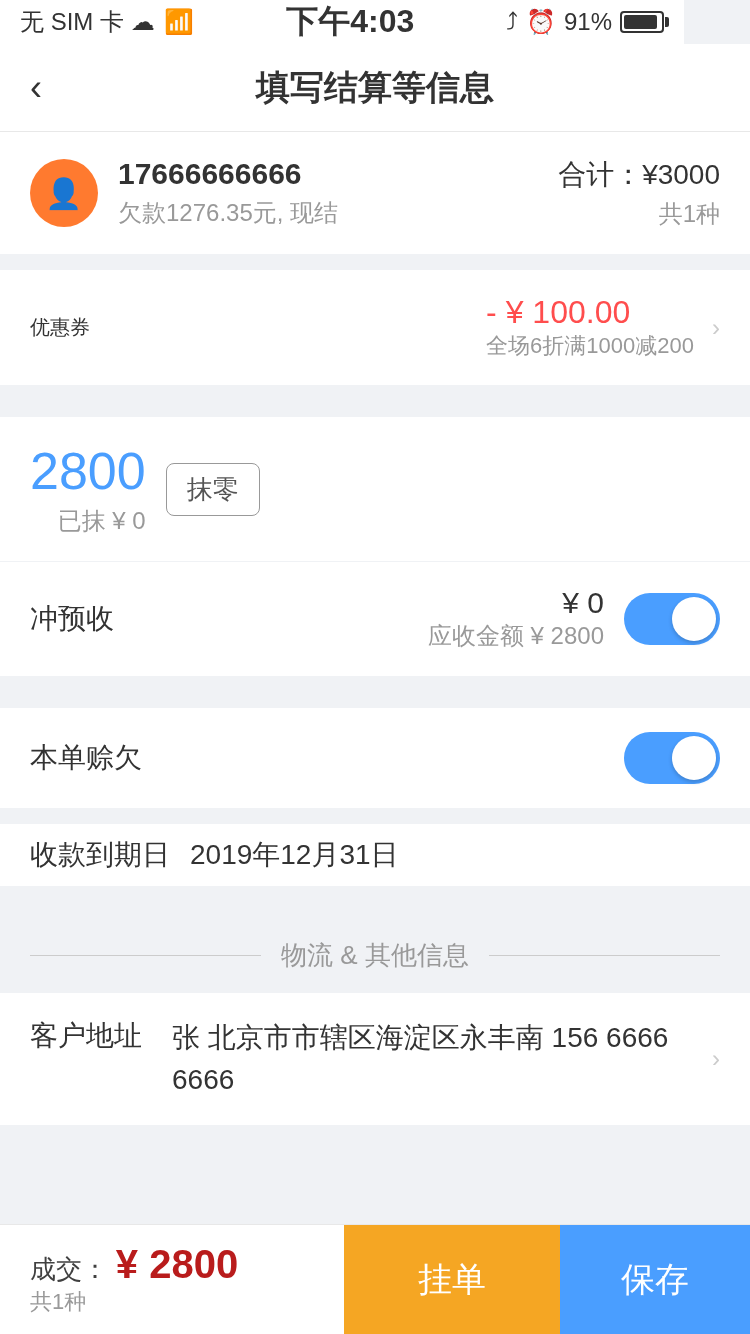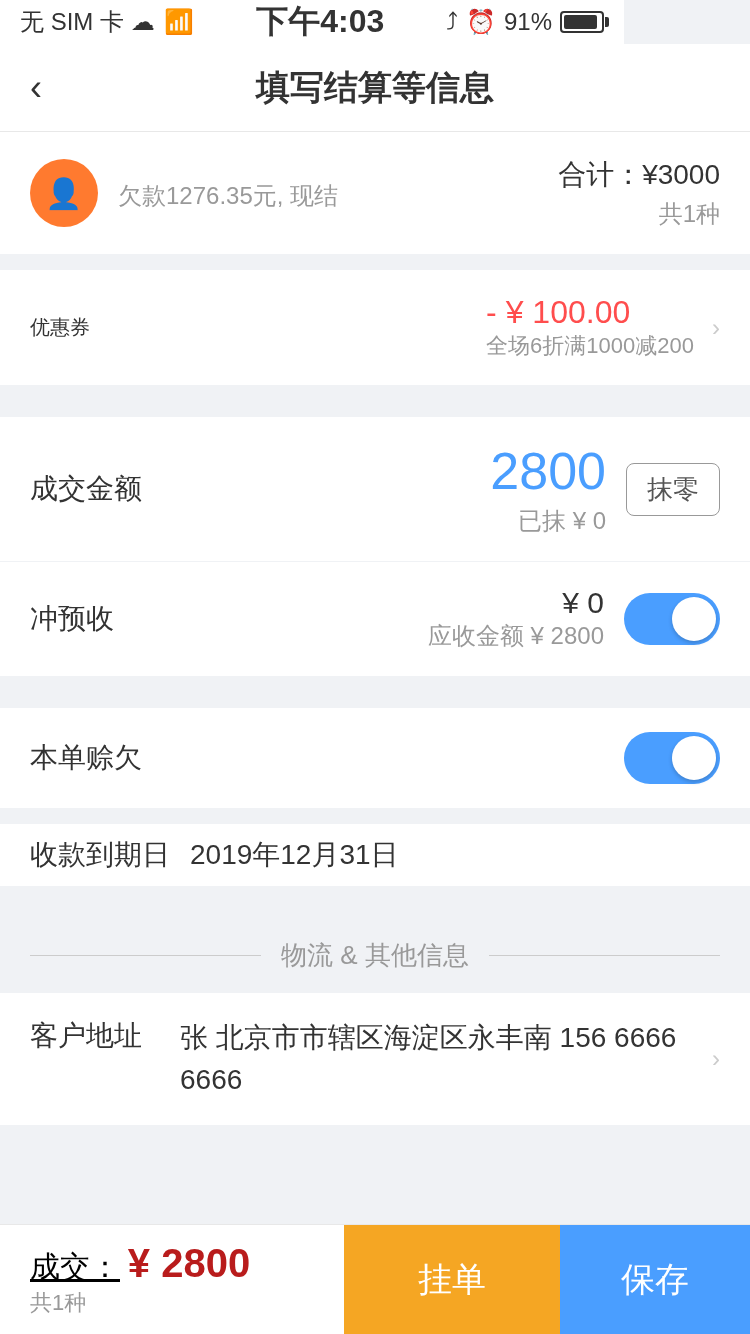--- a/index.html
+++ b/index.html
@@ -9,21 +9,21 @@
       min-height: 1334px;
       font-family: -apple-system, "PingFang SC", "Helvetica Neue", Arial, sans-serif;
       background: #f0f2f5;
       font-size: 28px;
       color: #333;
       position: relative;
     }
 
     
     .status-bar {
-      width: 624px;
+      width: 684px;
       height: 44px;
       background: #fff;
       display: flex;
       justify-content: space-between;
       padding: 0 20px;
       font-size: 24px;
       font-weight: 500;
     }
     .status-left { display: flex; align-items: center; gap: 10px; }
     .status-center { font-size: 32px; font-weight: 600; }
@@ -192,21 +192,20 @@
     .divider-text { font-size: 26px; color: #999; }
 
     
     .address-row {
       background: #fff;
       padding: 24px 30px;
       display: flex;
       align-items: flex-start;
       justify-content: space-between;
       margin-top: 0;
-      gap: 8px;
     }
     .address-label { font-size: 28px; color: #333; flex-shrink: 0; margin-right: 30px; }
     .address-value { font-size: 28px; color: #333; flex: 1; line-height: 1.5; }
     .address-chevron { font-size: 24px; color: #ccc; margin-left: 10px; align-self: center; }
 
     
     .gray-area { background: #f0f2f5; height: 200px; }
 
     
     .bottom-bar {
@@ -217,21 +216,21 @@
       height: 110px;
       background: #fff;
       display: flex;
       align-items: center;
       border-top: 1px solid #e8e8e8;
     }
     .bottom-summary {
       flex: 1;
       padding: 0 30px;
     }
-    .bottom-summary .summary-top { font-size: 30px; color: #000000; text-decoration: underline; }
+    .bottom-summary .summary-top { font-size: 26px; color: #404040; }
     .bottom-summary .summary-amount { font-size: 44px; font-weight: 600; color: #333; }
     .bottom-summary .summary-count { font-size: 22px; color: #999; }
     .btn-hold {
       width: 216px; height: 110px;
       background: #f5a623;
       display: flex; align-items: center; justify-content: center;
       font-size: 34px; color: #fff; font-weight: 500; cursor: pointer;
     }
     .btn-save {
       width: 190px; height: 110px;
@@ -265,20 +264,21 @@
 </div>
 
 <div class="content">
 
   <div class="customer-card">
     <div class="customer-left">
       <div class="avatar">
         <span>👤</span>
       </div>
       <div class="customer-info">
+        <div class="phone">17666666666</div>
         <div class="debt">欠款1276.35元, 现结</div>
       </div>
     </div>
     <div class="customer-right">
       <div class="total">合计：¥3000</div>
       <div class="count">共1种</div>
     </div>
   </div>
 
   <div class="coupon-row">
@@ -289,21 +289,20 @@
         <div class="coupon-desc">全场6折满1000减200</div>
       </div>
       <span class="chevron-icon">›</span>
     </div>
   </div>
 
   <div class="section-divider"></div>
 
   <div class="form-section">
     <div class="form-row">
-      <span class="form-label">成交金额</span>
       <div class="form-value-area">
         <div class="amount-col">
           <div class="amount-big">2800</div>
           <div class="amount-erased">已抹  ¥ 0</div>
         </div>
         <button class="round-zero-btn">抹零</button>
       </div>
     </div>
 
     <div class="prepay-row">

